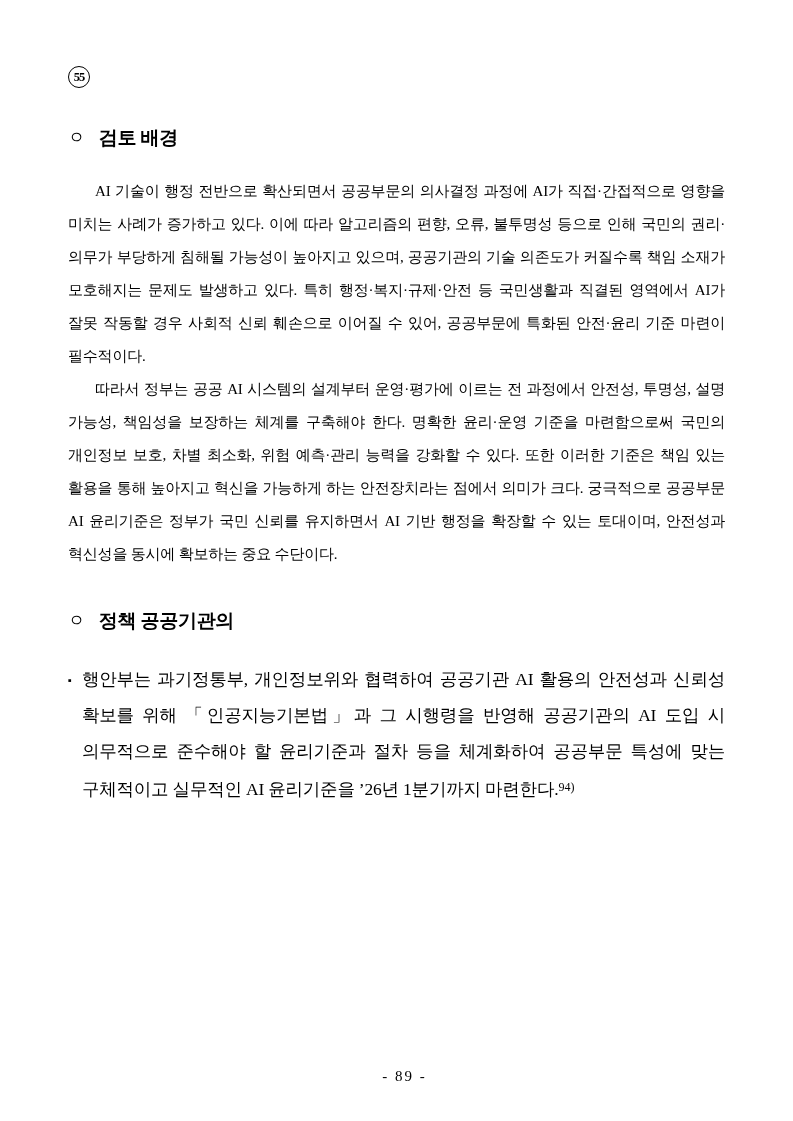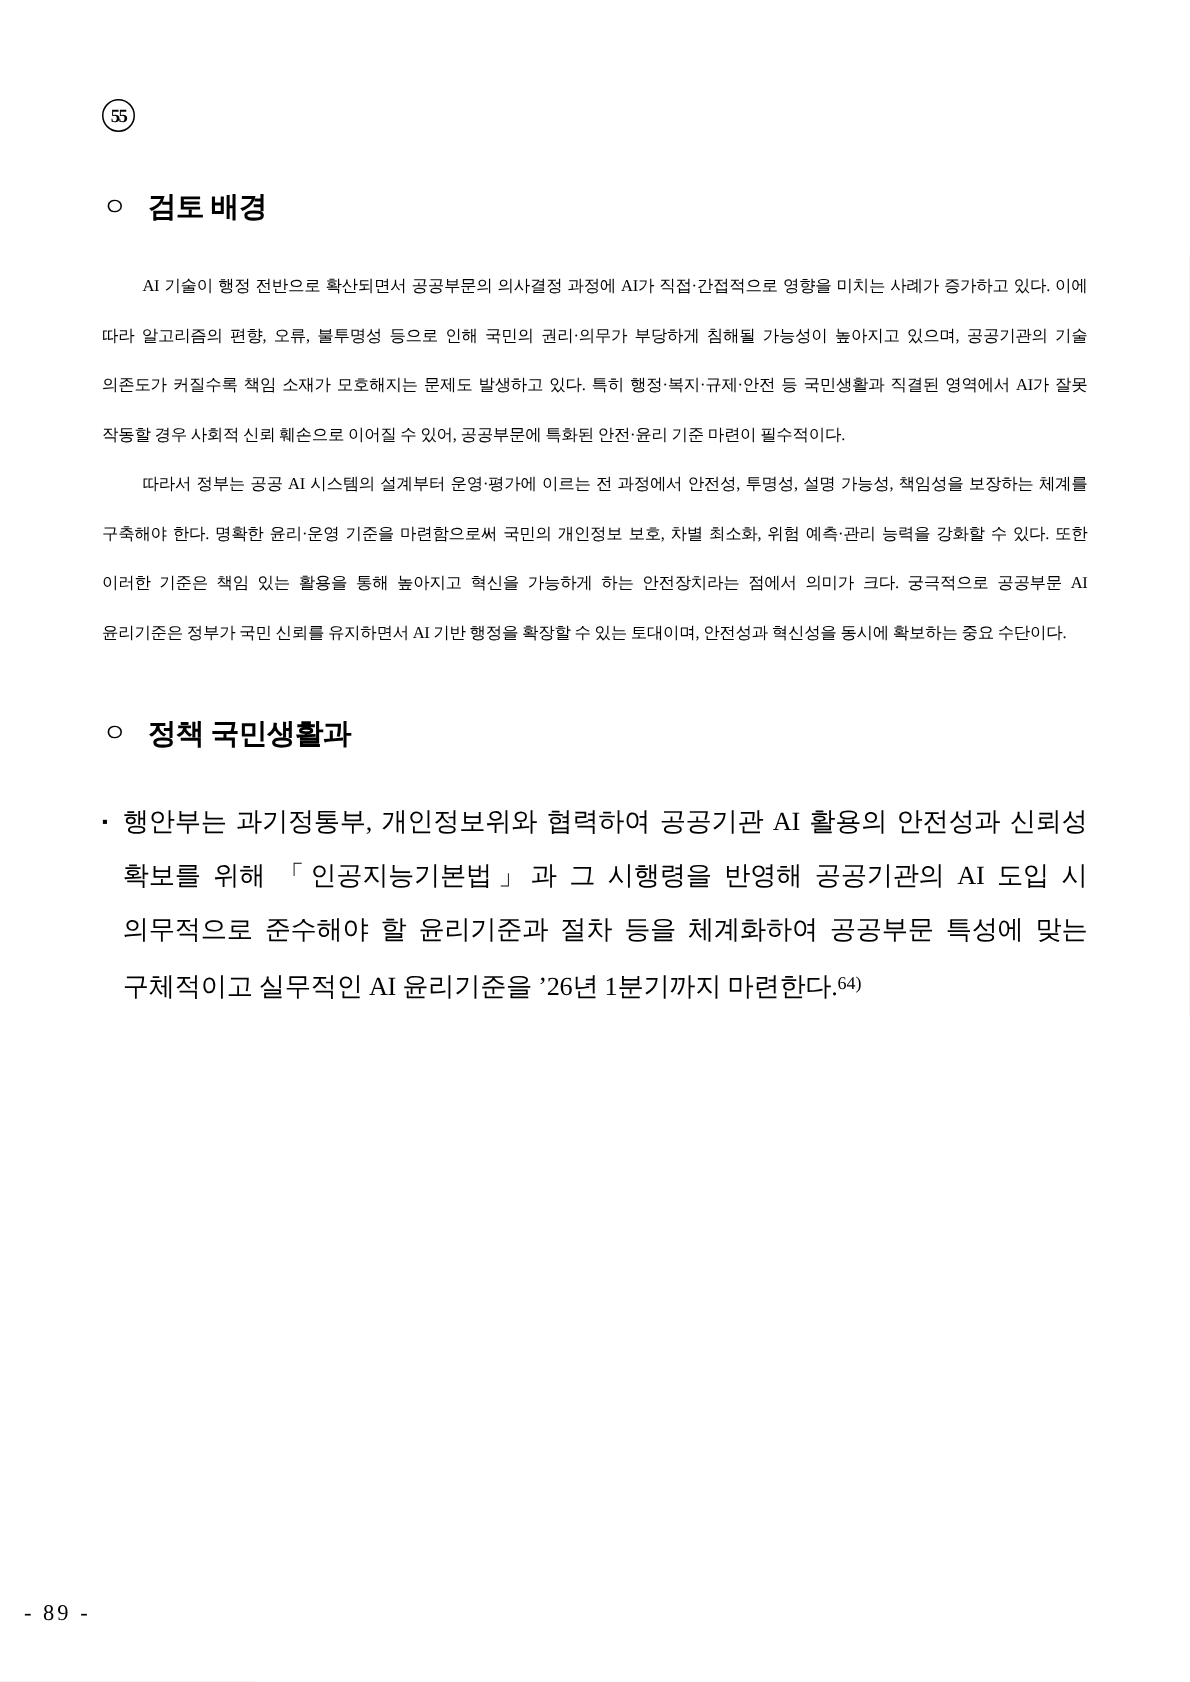--- a/index.html
+++ b/index.html
@@ -48,21 +48,21 @@
     gap: 14px;
   }
   .section-heading .marker {
     font-weight: normal;
     font-size: 17px;
     position: relative;
     top: -1px;
   }
   .body-para {
     margin: 0;
-    font-size: 11px;
+    font-size: 15px;
     line-height: 33px;
     text-align: justify;
     letter-spacing: -0.2px;
     word-break: keep-all;
   }
   .body-para.first { margin-top: 24px; }
   .body-para.indent { text-indent: 27px; }
   .bullet-item {
     margin-top: 27px;
     display: flex;
@@ -87,21 +87,21 @@
   .footnote-ref {
     font-size: 12px;
     vertical-align: 4px;
     letter-spacing: 0;
   }
   .page-number {
     position: absolute;
     left: 16px;
     right: 0;
     bottom: 36px;
-    text-align: left;
+    text-align: center;
     font-size: 15px;
     letter-spacing: 2px;
   }
 </style>
 </head>
 <body>
 
 <div class="page">
 
   <h1 class="doc-title">
@@ -112,23 +112,23 @@
     <span class="marker">ㅇ</span>
     <span>검토 배경</span>
   </h2>
 
   <p class="body-para first indent">AI 기술이 행정 전반으로 확산되면서 공공부문의 의사결정 과정에 AI가 직접·간접적으로 영향을 미치는 사례가 증가하고 있다. 이에 따라 알고리즘의 편향, 오류, 불투명성 등으로 인해 국민의 권리·의무가 부당하게 침해될 가능성이 높아지고 있으며, 공공기관의 기술 의존도가 커질수록 책임 소재가 모호해지는 문제도 발생하고 있다. 특히 행정·복지·규제·안전 등 국민생활과 직결된 영역에서 AI가 잘못 작동할 경우 사회적 신뢰 훼손으로 이어질 수 있어, 공공부문에 특화된 안전·윤리 기준 마련이 필수적이다.</p>
 
   <p class="body-para indent">따라서 정부는 공공 AI 시스템의 설계부터 운영·평가에 이르는 전 과정에서 안전성, 투명성, 설명 가능성, 책임성을 보장하는 체계를 구축해야 한다. 명확한 윤리·운영 기준을 마련함으로써 국민의 개인정보 보호, 차별 최소화, 위험 예측·관리 능력을 강화할 수 있다. 또한 이러한 기준은 책임 있는 활용을 통해 높아지고 혁신을 가능하게 하는 안전장치라는 점에서 의미가 크다. 궁극적으로 공공부문 AI 윤리기준은 정부가 국민 신뢰를 유지하면서 AI 기반 행정을 확장할 수 있는 토대이며, 안전성과 혁신성을 동시에 확보하는 중요 수단이다.</p>
 
   <h2 class="section-heading">
     <span class="marker">ㅇ</span>
-    <span>정책 국민생활과</span>
+    <span>정책 공공기관의</span>
   </h2>
 
   <div class="bullet-item">
     <span class="bullet-marker">▪</span>
-    <span class="bullet-text"><span>행안부는 과기정통부, 개인정보위와 협력하여 공공기관 AI 활용의 안전성과 신뢰성 확보를 위해 「인공지능기본법」과 그 시행령을 반영해 공공기관의 AI 도입 시 의무적으로 준수해야 할 윤리기준과 절차 등을 체계화하여 공공부문 특성에 맞는 구체적이고 실무적인 AI 윤리기준을 ’26년 1분기까지 마련한다.</span><span class="footnote-ref">64)</span></span>
+    <span class="bullet-text"><span>행안부는 과기정통부, 개인정보위와 협력하여 공공기관 AI 활용의 안전성과 신뢰성 확보를 위해 「인공지능기본법」과 그 시행령을 반영해 공공기관의 AI 도입 시 의무적으로 준수해야 할 윤리기준과 절차 등을 체계화하여 공공부문 특성에 맞는 구체적이고 실무적인 AI 윤리기준을 ’26년 1분기까지 마련한다.</span><span class="footnote-ref">94)</span></span>
   </div>
 
   <div class="page-number">- 89 -</div>
 
 </div>
 
 </body></html>

